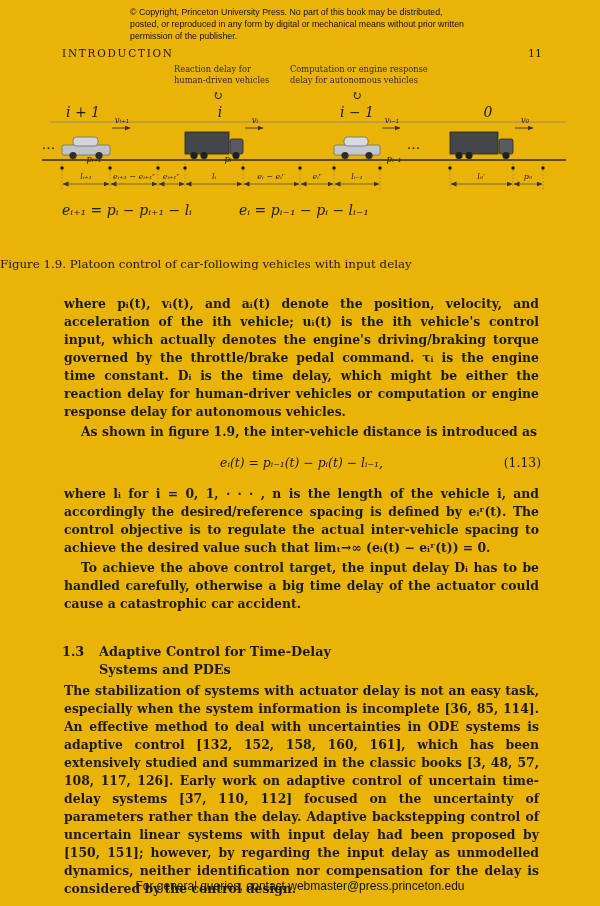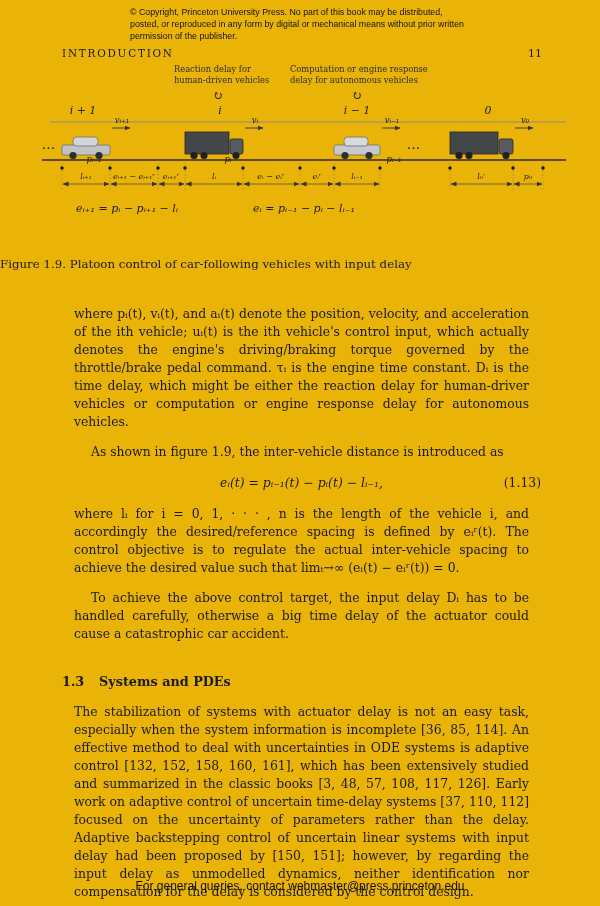--- a/index.html
+++ b/index.html
@@ -26,34 +26,34 @@
   .ann {
     position:absolute; font-size:8.3px; line-height:1.3; color:#2e2e2e;
     white-space:nowrap; font-family:"DejaVu Serif","DejaVu Sans",serif;
   }
   .fl {
     position:absolute; transform:translateX(-50%); white-space:nowrap;
     font-style:italic; font-size:8.5px; color:#1e1e1e;
     font-family:"DejaVu Serif","DejaVu Sans",serif;
   }
   .fs8 { font-size:8px; }
-  .fs9 { font-size:11px; }
+  .fs9 { font-size:14px; }
   .loop { font-style:normal; font-size:13px; color:#2b2b2b; }
   .dots { font-style:normal; font-weight:bold; letter-spacing:1px; font-size:10px; }
   .caption {
     position:absolute; top:257px; left:0; width:100%;
     font-size:11.8px;
   }
 
   
   .body-text {
     position:absolute; top:293px; left:62px; width:479px;
     font-size:12.4px; line-height:1.45; text-align:justify;
   }
-  .body-text p { margin:12px; }
+  .body-text p { margin:2px;font-weight:bold; }
   .indent { text-indent:17px; }
   .eq-row { position:relative; margin:13px 0; }
   .eq { display:block; text-align:center; font-style:italic; }
   .eq-num { position:absolute; right:0; top:0; font-style:normal; }
   .section-heading { display:flex; margin:30px 0 2px 0; font-weight:bold; font-size:12.8px; line-height:1.45; }
   .sec-num { width:37px; flex:none; }
   .sec-title span { display:block; }
 
   .footer {
     position:absolute; bottom:13px; left:0; width:100%; text-align:center;
@@ -210,20 +210,21 @@
     <div class="eq-row">
       <span class="eq">eᵢ(t) = pᵢ₋₁(t) − pᵢ(t) − lᵢ₋₁,</span>
       <span class="eq-num">(1.13)</span>
     </div>
     <p>where lᵢ for i = 0, 1, · · · , n is the length of the vehicle i, and accordingly the desired/reference spacing is defined by eᵢʳ(t). The control objective is to regulate the actual inter-vehicle spacing to achieve the desired value such that limₜ→∞ (eᵢ(t) − eᵢʳ(t)) = 0.</p>
     <p class="indent">To achieve the above control target, the input delay Dᵢ has to be handled carefully, otherwise a big time delay of the actuator could cause a catastrophic car accident.</p>
 
     <div class="section-heading">
       <span class="sec-num">1.3</span>
       <span class="sec-title">
+        <span>Adaptive Control for Time-Delay</span>
         <span>Systems and PDEs</span>
       </span>
     </div>
 
     <p>The stabilization of systems with actuator delay is not an easy task, especially when the system information is incomplete [36, 85, 114]. An effective method to deal with uncertainties in ODE systems is adaptive control [132, 152, 158, 160, 161], which has been extensively studied and summarized in the classic books [3, 48, 57, 108, 117, 126]. Early work on adaptive control of uncertain time-delay systems [37, 110, 112] focused on the uncertainty of parameters rather than the delay. Adaptive backstepping control of uncertain linear systems with input delay had been proposed by [150, 151]; however, by regarding the input delay as unmodelled dynamics, neither identification nor compensation for the delay is considered by the control design.</p>
   </div>
 
   <div class="footer">For general queries, contact webmaster@press.princeton.edu</div>
 </div>
 

